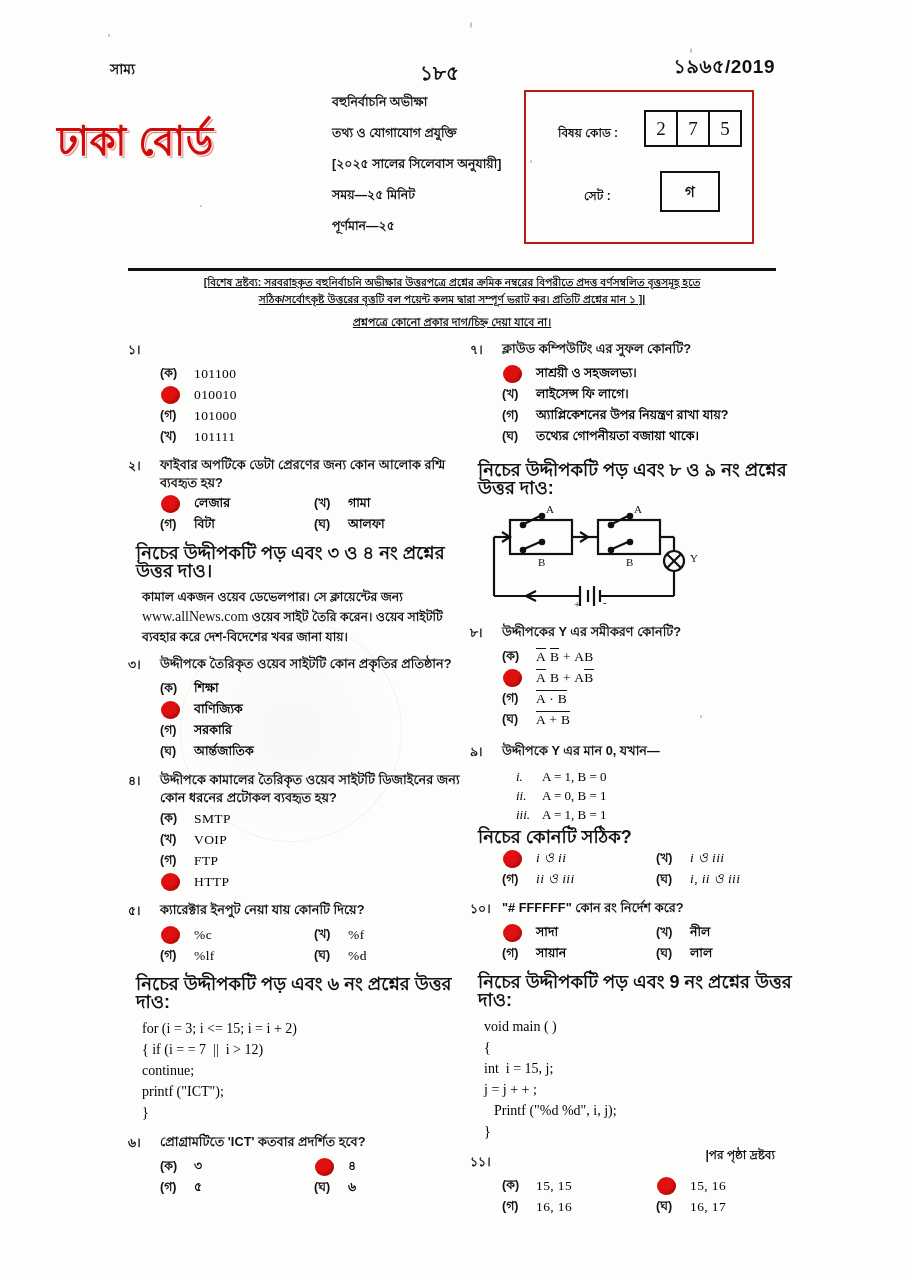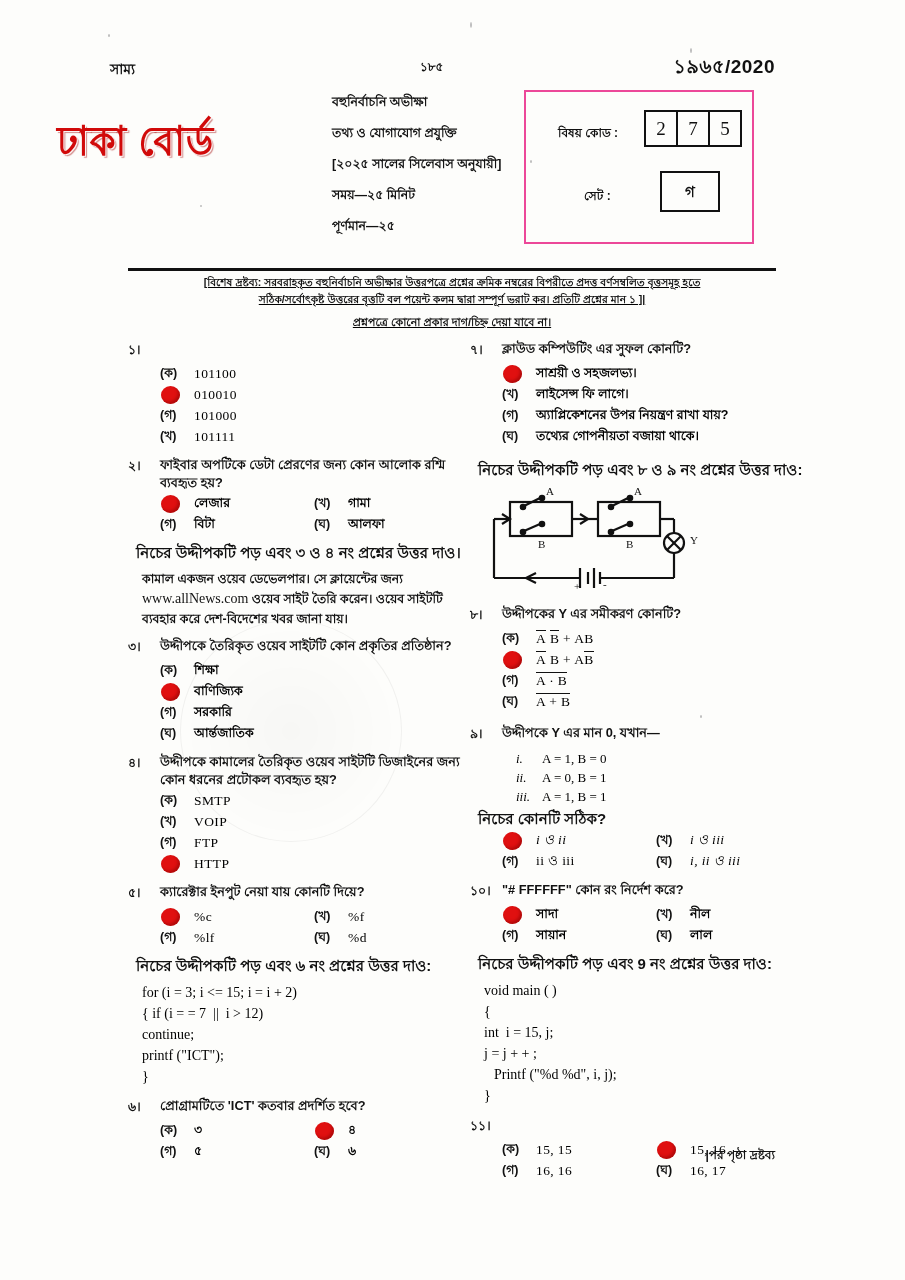--- a/index.html
+++ b/index.html
@@ -13,34 +13,34 @@
     position:absolute;left:180px;top:620px;width:220px;height:220px;
     border-radius:50%;border:1px solid rgba(0,0,0,0.05);
     background:radial-gradient(circle,rgba(0,0,0,0.022) 0%,rgba(0,0,0,0) 70%);
     pointer-events:none;
   }
   .bn{font-family:"Liberation Sans", sans-serif;font-weight:bold;color:#111;}
 
   
   .hdr{position:absolute;left:0;top:0;width:905px;height:262px;}
   .samya{position:absolute;left:110px;top:58px;font-size:14px;font-family:Liberation Mono, monospace;}
-  .pageno{position:absolute;left:420px;top:58px;font-size:12px;}
+  .pageno{position:absolute;left:420px;top:58px;font-size:20px;}
   .refno{position:absolute;right:130px;top:52px;font-size:19px;letter-spacing:.5px;}
   .logo{
     position:absolute;left:57px;top:112px;font-size:37px;font-weight:bold;
     color:#d10a0a;font-family:"Liberation Sans", sans-serif;
     letter-spacing:1px;
     text-shadow:1px 1px 0 rgba(255,255,255,.9), 2px 2px 1px rgba(160,0,0,.45);
     transform:scaleY(1.1);
   }
   .hcenter{position:absolute;left:332px;top:93px;width:210px;}
   .hcenter div{font-size:12.5px;margin-bottom:11px;white-space:nowrap;}
   .codebox{
     position:absolute;left:524px;top:90px;width:226px;height:150px;
-    border:2px solid #ec4899;background:transparent;
+    border:2px solid #b91c1c;background:transparent;
   }
   .codebox .lbl{position:absolute;font-size:12px;}
   .subj-lbl{left:32px;top:32px;}
   .set-lbl{left:58px;top:95px;}
   .digits{position:absolute;left:120px;top:18px;display:flex;}
   .digits span{
     display:block;width:30px;height:33px;border:2px solid #111;margin-left:-2px;
     text-align:center;line-height:33px;font-size:19px;color:#111;
     font-family:"Liberation Serif", serif;
   }
@@ -69,21 +69,21 @@
   .optval{font-size:13.5px;font-family:"Liberation Serif", serif;letter-spacing:.4px;}
   .optval.bnv{font-family:"Liberation Sans", sans-serif;font-weight:bold;font-size:12.5px;letter-spacing:0;}
   .bullet{
     display:inline-block;width:19px;height:18px;border-radius:50%;
     background:#e01010;margin-left:1px;margin-right:14px;flex:0 0 19px;
     box-shadow:inset -2px -2px 3px rgba(120,0,0,.45);
   }
   .two-col .opt{width:50%;}
   .two-col{display:flex;flex-wrap:wrap;}
 
-  .lead{font-size:15px;line-height:18px;margin:9px 0 7px 8px;}
+  .lead{font-size:18px;line-height:18px;margin:9px 0 7px 8px;}
   .passage{font-size:12.4px;line-height:20px;margin:0 0 8px 14px;}
   .passage .url{font-family:"Liberation Serif", serif;font-weight:normal;font-size:14px;}
   .code{font-family:"Liberation Serif", serif;font-size:14px;line-height:21px;margin-left:14px;}
   .code div{white-space:pre;}
 
   .ovl{ 
     border-top:1.5px solid #111;padding-top:0px;display:inline-block;line-height:15px;
   }
   .romans{margin:4px 0 4px 46px;}
   .romans div{font-size:13px;line-height:19px;font-family:"Liberation Serif", serif;}
@@ -96,21 +96,21 @@
 </head>
 <body>
 
 <div class="page">
 
   <div class="watermark"></div>
 
   <div class="hdr">
     <div class="samya bn">সাম্য</div>
     <div class="pageno bn">১৮৫</div>
-    <div class="refno bn">১৯৬৫/2020</div>
+    <div class="refno bn">১৯৬৫/2019</div>
 
     <div class="logo">ঢাকা বোর্ড</div>
 
     <div class="hcenter">
       <div class="bn">বহুনির্বাচনি অভীক্ষা</div>
       <div class="bn">তথ্য ও যোগাযোগ প্রযুক্তি</div>
       <div class="bn">[২০২৫ সালের সিলেবাস অনুযায়ী]</div>
       <div class="bn">সময়—২৫ মিনিট</div>
       <div class="bn">পূর্ণমান—২৫</div>
     </div>
@@ -429,21 +429,21 @@
         <div class="opt">
           <span class="bullet"></span>
           <span class="optval" style="font-style:italic">i ও ii</span>
         </div>
         <div class="opt">
           <span class="optkey bn">(খ)</span>
           <span class="optval" style="font-style:italic">i ও iii</span>
         </div>
         <div class="opt">
           <span class="optkey bn">(গ)</span>
-          <span class="optval" style="">ii ও iii</span>
+          <span class="optval" style="font-style:italic">ii ও iii</span>
         </div>
         <div class="opt">
           <span class="optkey bn">(ঘ)</span>
           <span class="optval" style="font-style:italic">i, ii ও iii</span>
         </div>
       </div>
     </div>
 
     <div class="q" style="margin-top:8px">
       <div class="qhead">

